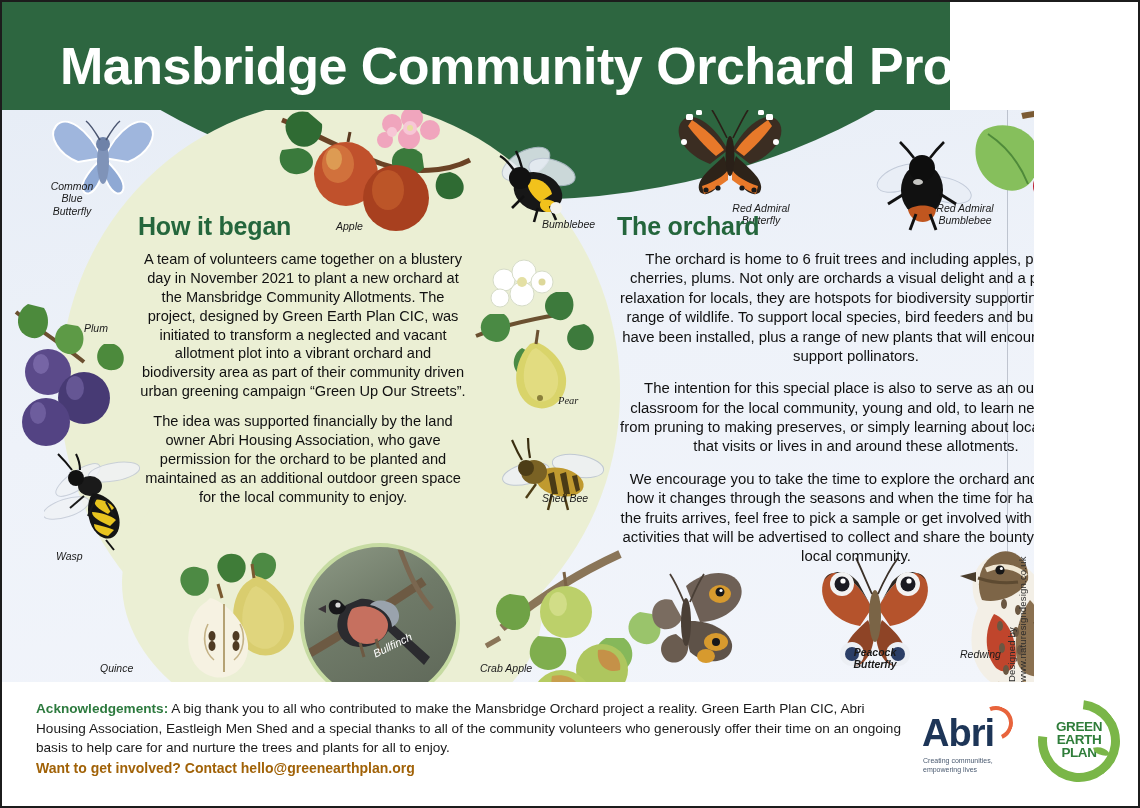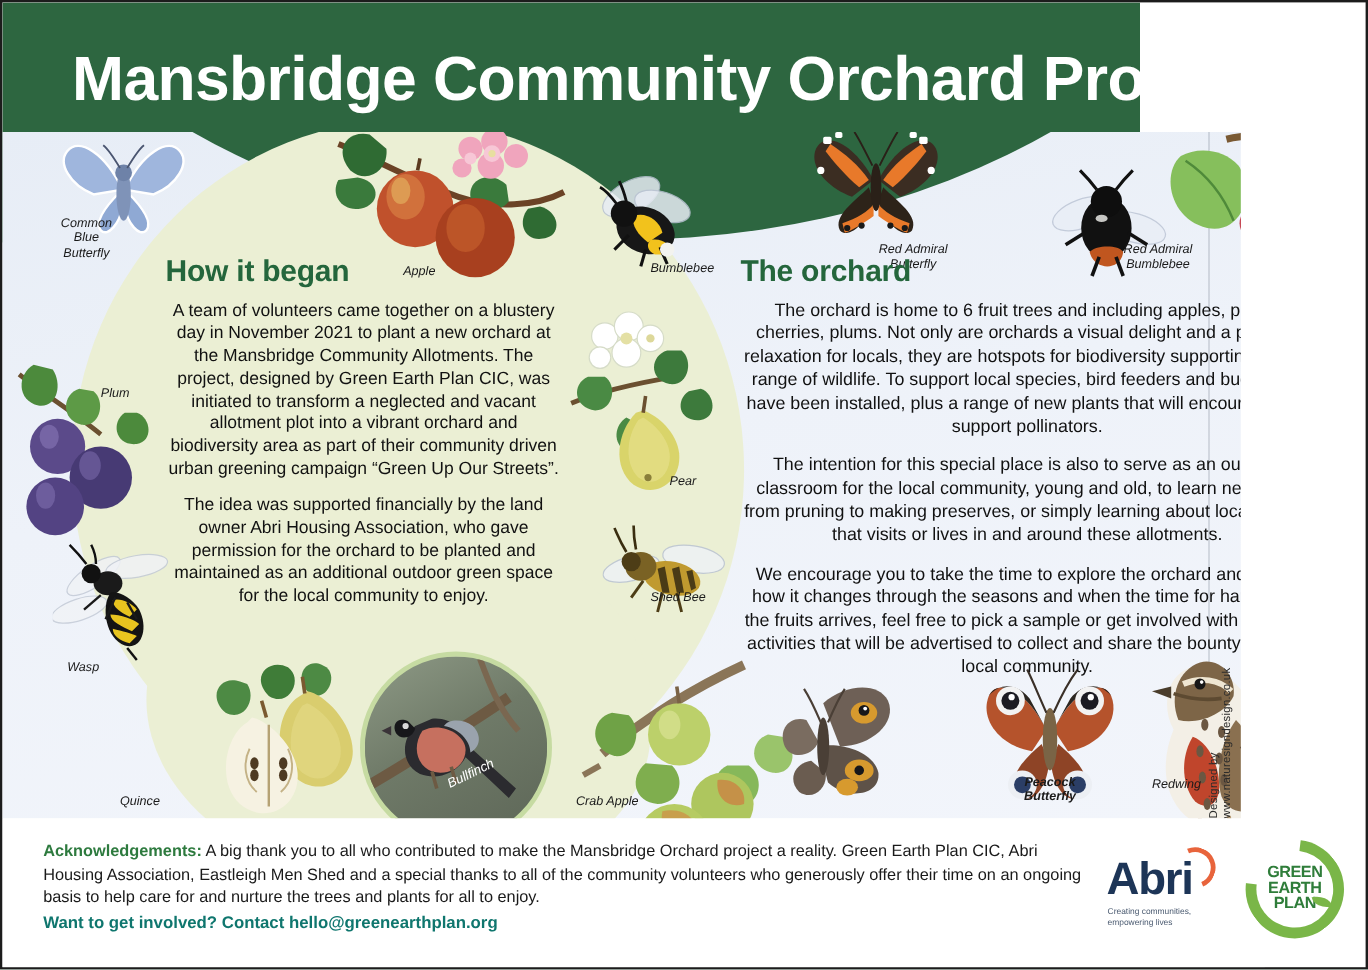--- a/index.html
+++ b/index.html
@@ -97,21 +97,21 @@
     position:absolute; left:0; top:680px; width:1052px; height:124px;
     background:#ffffff;
   }
   .ack {
     position:absolute; left:34px; top:17px; width:880px;
     font-size:13.6px; line-height:1.44; color:#1a1a1a;
   }
   .ack b { color:#2d7a3e; }
   .contact {
     position:absolute; left:34px; top:78px;
-    font-size:14px; font-weight:bold; color:#0f766e;
+    font-size:14px; font-weight:bold; color:#a16207;
   }
   
   .abri { position:absolute; left:920px; top:22px; width:96px; height:74px; }
   .abri-word {
     position:absolute; left:0; top:8px;
     font-size:38px; font-weight:bold; color:#1d3557;
     letter-spacing:-1px; font-family:"Liberation Sans", sans-serif;
   }
   .abri-swoosh {
     position:absolute; left:57px; top:2px; width:34px; height:34px;
@@ -307,21 +307,21 @@
       <circle cx="72" cy="24" r="3.5" fill="#ddd89a"></circle>
       <path d="M86 34 C72 38 70 58 88 62 C104 64 108 42 98 34 Z" fill="#3d7a3c"></path>
       <path d="M20 56 C6 62 8 82 26 84 C42 84 44 62 34 56 Z" fill="#4a8a44"></path>
       <path d="M104 68 C92 76 96 94 114 92 C128 90 126 70 114 66 Z" fill="#3d7a3c"></path>
       <path d="M52 90 C42 96 40 112 52 118 C62 122 72 114 70 100 Z" fill="#4a8a44"></path>
       <path d="M60 86 C44 102 40 132 58 146 C76 158 98 144 96 120 C94 102 78 88 66 84 Z" fill="#d9d46a"></path>
       <path d="M62 92 C52 106 50 128 62 140 C72 148 86 142 88 126 C90 110 76 96 66 90 Z" fill="#e6e08a" opacity="0.7"></path>
       <path d="M66 86 L68 72" stroke="#6b5030" stroke-width="3"></path>
       <circle cx="70" cy="140" r="3" fill="#8a7f3a"></circle>
     </svg>
-    <div class="lbl" style="left:556px; top:285px;">Pear</div>
+    <div class="lbl" style="left:556px; top:285px;font-family:Liberation Serif, serif;">Pear</div>
 
     <svg class="art" style="left:500px; top:322px;" width="104" height="86" viewBox="0 0 104 86">
       <ellipse cx="24" cy="42" rx="24" ry="10" fill="#eef1f5" opacity="0.85" stroke="#b9c2d2" transform="rotate(-14 24 42)"></ellipse>
       <ellipse cx="76" cy="34" rx="26" ry="11" fill="#eef1f5" opacity="0.85" stroke="#b9c2d2" transform="rotate(10 76 34)"></ellipse>
       <ellipse cx="58" cy="50" rx="24" ry="14" fill="#c09a2f" transform="rotate(12 58 50)"></ellipse>
       <g fill="#4a3b16">
         <path d="M46 42 L50 62 L56 62 L52 40 Z"></path>
         <path d="M58 42 L62 62 L68 62 L64 40 Z"></path>
         <path d="M70 44 L74 60 L78 58 L75 43 Z"></path>
       </g>

